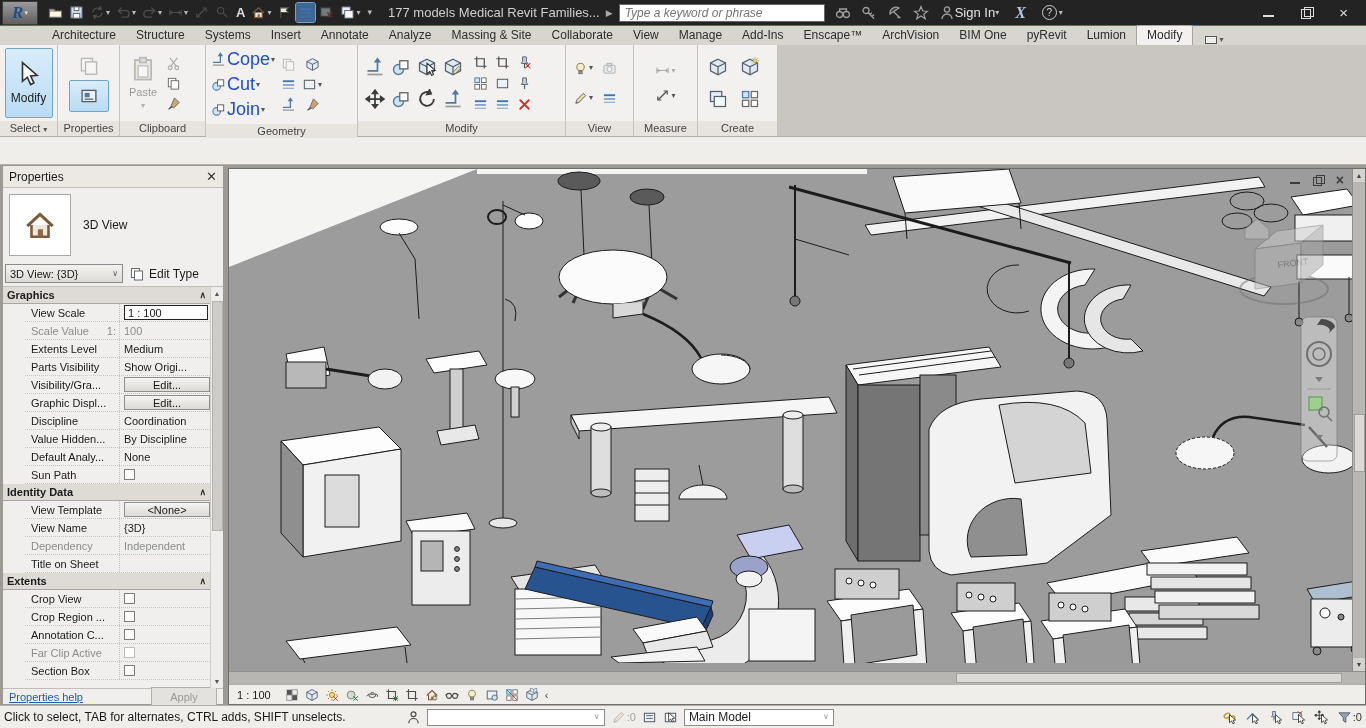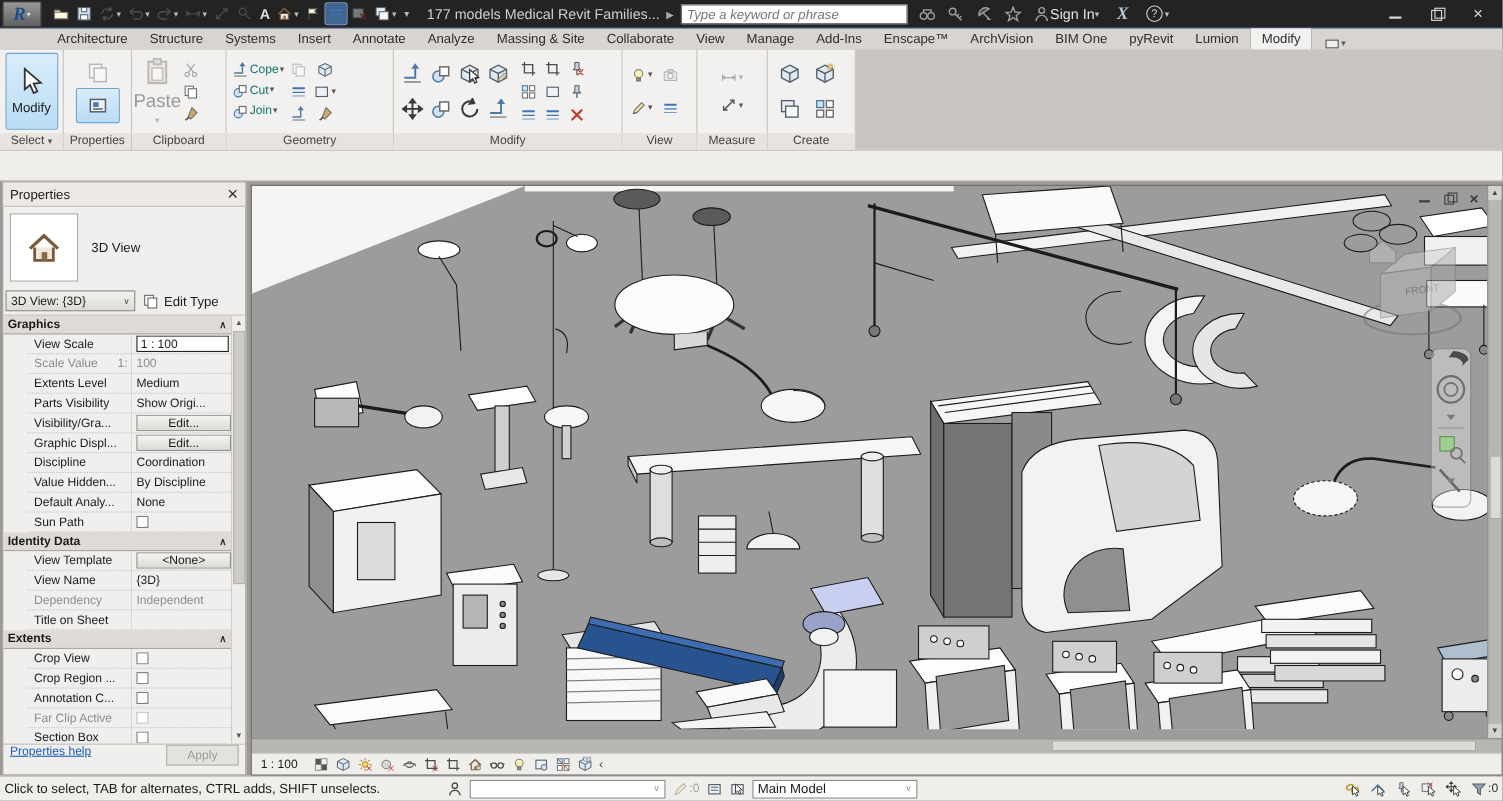--- a/index.html
+++ b/index.html
@@ -52,21 +52,21 @@
   .bigbtn { width:48px; height:70px; display:flex; flex-direction:column; align-items:center;
     justify-content:center; gap:4px; }
   .bigbtn.sel { background:linear-gradient(#d9ecfb,#b9dcf4); border:1px solid #6fa6cf; border-radius:2px; }
   .bigbtn svg { width:26px; height:26px; }
   .propbtn { width:40px; height:32px; display:flex; align-items:center; justify-content:center; }
   .propbtn.active { background:linear-gradient(#d9ecfb,#b9dcf4); border:1px solid #6fa6cf; border-radius:2px; }
   .colstack { display:flex; flex-direction:column; gap:3px; align-items:center; justify-content:center; }
   .sbtn { display:flex; align-items:center; gap:1px; padding:1px; }
   .sbtn svg { width:15px; height:15px; }
   .mbtn svg { width:20px; height:20px; }
-  .rowlbl { font-size:11px; color:#0f766e; }
+  .rowlbl { font-size:18px; color:#1d4ed8; }
   .geo-grid { display:flex; gap:4px; }
   .geo-left { display:flex; flex-direction:column; gap:2px; }
   .modgrid-big { display:grid; grid-template-columns:repeat(4,26px); grid-auto-rows:32px; align-items:center; justify-items:center; }
   .modgrid-sm { display:grid; grid-template-columns:repeat(3,22px); grid-auto-rows:21px; align-items:center; justify-items:center; }
   
   .optbar { height:28px; background:#f0eeea; border-bottom:1px solid #b3b0ab; }
   
   .main { display:flex; height:540px; background:#9d9a95; }
   
   .palette { width:222px; margin-left:2px; background:#f0efee; border:1px solid #9b9893;
@@ -98,21 +98,21 @@
     display:flex; align-items:center; }
   .valbtn { width:86px; height:15px; background:linear-gradient(#f5f4f2,#dcdad6);
     border:1px solid #8f8f8f; display:flex; align-items:center; justify-content:center; }
   .gray { color:#8c8c8c; }
   .cb { width:11px; height:11px; background:#fff; border:1px solid #7d7d7d; }
   .cb.dis { border-color:#bdbdbd; }
   .palscroll { position:absolute; top:0; right:0; width:13px; height:100%; background:#efedeb; border-left:1px solid #d0cdc8; }
   .palscroll .ar { height:13px; text-align:center; font-size:7px; color:#555; line-height:13px; }
   .palthumb { position:absolute; top:14px; left:1px; width:11px; height:230px; background:#cdcbc7; border:1px solid #b5b2ad; }
   .palscroll .ar.dn { position:absolute; bottom:0; width:100%; }
-  .pal-apply { height:28px; display:flex; align-items:flex-start; padding:0 6px; border-top:1px solid #c2bfba; }
+  .pal-apply { height:16px; display:flex; align-items:center; padding:0 6px; border-top:1px solid #c2bfba; }
   .helplink { color:#1b5dbd; text-decoration:underline; }
   .applybtn { margin-left:auto; width:66px; height:19px; background:#e4e2de; border:1px solid #b0aeaa;
     color:#9a9896; display:flex; align-items:center; justify-content:center; }
   
   .canvaswrap { flex:1; margin:3px 0 0 4px; display:flex; flex-direction:column; border:1px solid #6e6e6e; background:#9c9c9c; }
   .vprow { flex:1; display:flex; min-height:0; }
   .scene { flex:1; position:relative; overflow:hidden; }
   .scene svg.scn { position:absolute; inset:0; }
   .vwinbtns { position:absolute; top:6px; right:8px; display:flex; gap:12px; align-items:center; z-index:5; }
   .vwb { width:11px; height:11px; position:relative; }
@@ -518,21 +518,21 @@
       </div>
     <div class="plabel">Properties</div>
   </div>
 
   <div class="panel" style="width:86px">
     <div class="pbody">
       <div class="bigbtn g" style="width:38px;height:62px">
         <svg class="ic" viewBox="0 0 16 16" width="24" height="24">
             <use href="#clip"></use>
           </svg>
-        <span style="font-size:17px">Paste</span>
+        <span style="font-size:11px">Paste</span>
           <span class="dd">▾</span>
       </div>
       <div class="colstack">
         <span class="sbtn g">
             <svg class="ic" viewBox="0 0 16 16">
               <use href="#scis"></use>
             </svg>
           </span>
         <span class="sbtn">
             <svg class="ic" viewBox="0 0 16 16">

